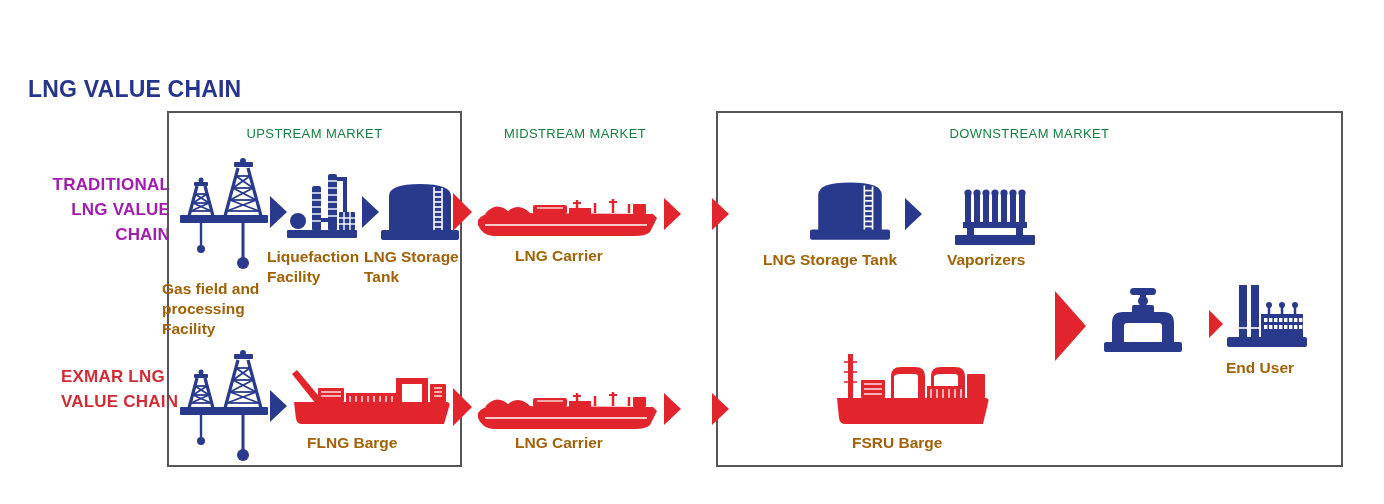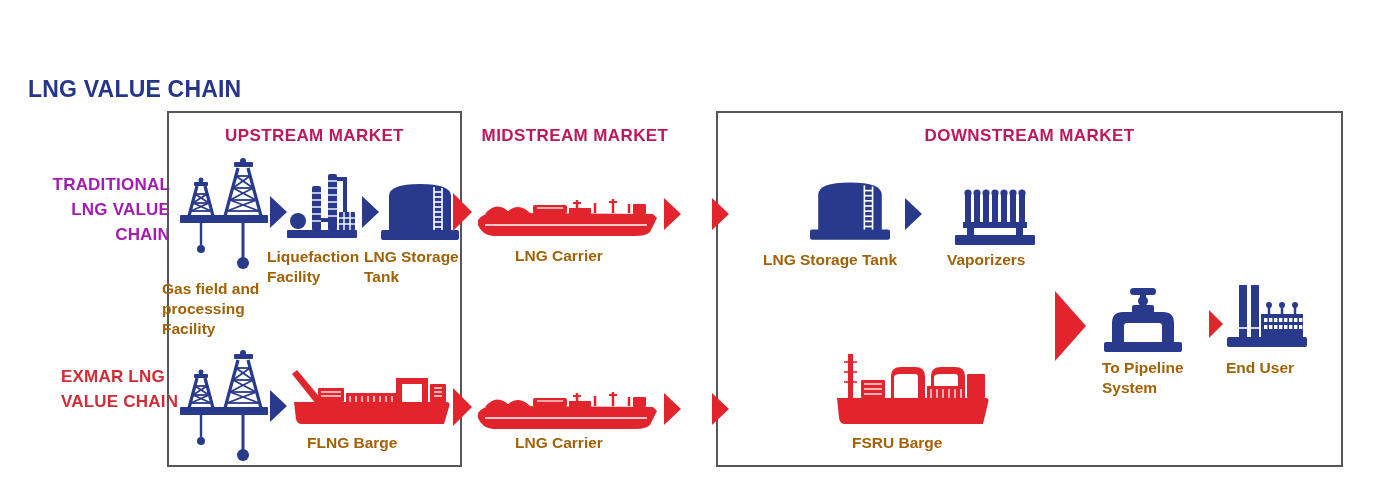--- a/index.html
+++ b/index.html
@@ -13,21 +13,21 @@
   }
   .rowlabel{
     font-weight:700;font-size:17px;line-height:25px;letter-spacing:0.2px;
   }
   .rowlabel.blue{color:#a21caf;text-align:right;}
   .rowlabel.red{color:#D32B35;}
   .box{
     border:2px solid #55565A;background:transparent;box-sizing:border-box;
   }
   .market-header{
-    color:#be185d;font-weight:700;font-size:17px;text-align:center;letter-spacing:0.4px;
+    color:#15803d;font-weight:400;font-size:13px;text-align:center;letter-spacing:0.4px;
   }
   .nodelabel{
     color:#a16207;font-size:15.5px;line-height:20px;text-align:left;font-weight:bold;
   }
   .icon svg{display:block;width:100%;height:100%;}
 </style>
 </head>
 <body>
 
 <div class="stage">
@@ -261,21 +261,20 @@
       <g fill="#293A8D">
         <rect x="0" y="54" width="78" height="10" rx="2"></rect>
         <rect x="26" y="0" width="26" height="7" rx="3.5"></rect>
         <rect x="36" y="6" width="6" height="12"></rect>
         <circle cx="39" cy="13" r="5"></circle>
         <rect x="28" y="17" width="22" height="12" rx="2"></rect>
         <path d="M8,54 V35 Q8,24 19,24 H59 Q70,24 70,35 V54 H58 V38 Q58,35 55,35 H23 Q20,35 20,38 V54 Z"></path>
       </g>
     </svg>
   </div>
-  <div class="abs nodelabel" style="left:1102px;top:358px;width:100px;">To Pipeline System</div>
 
   <div class="abs icon" style="left:1209px;top:310px;width:14px;height:28px;">
     <svg viewBox="0 0 14 28">
         <polygon points="0,0 14,14 0,28" fill="#E2242C"></polygon>
       </svg>
   </div>
 
   <div class="abs icon" style="left:1227px;top:284px;width:80px;height:64px;">
     <svg viewBox="0 0 80 64">
       <g fill="#293A8D">

